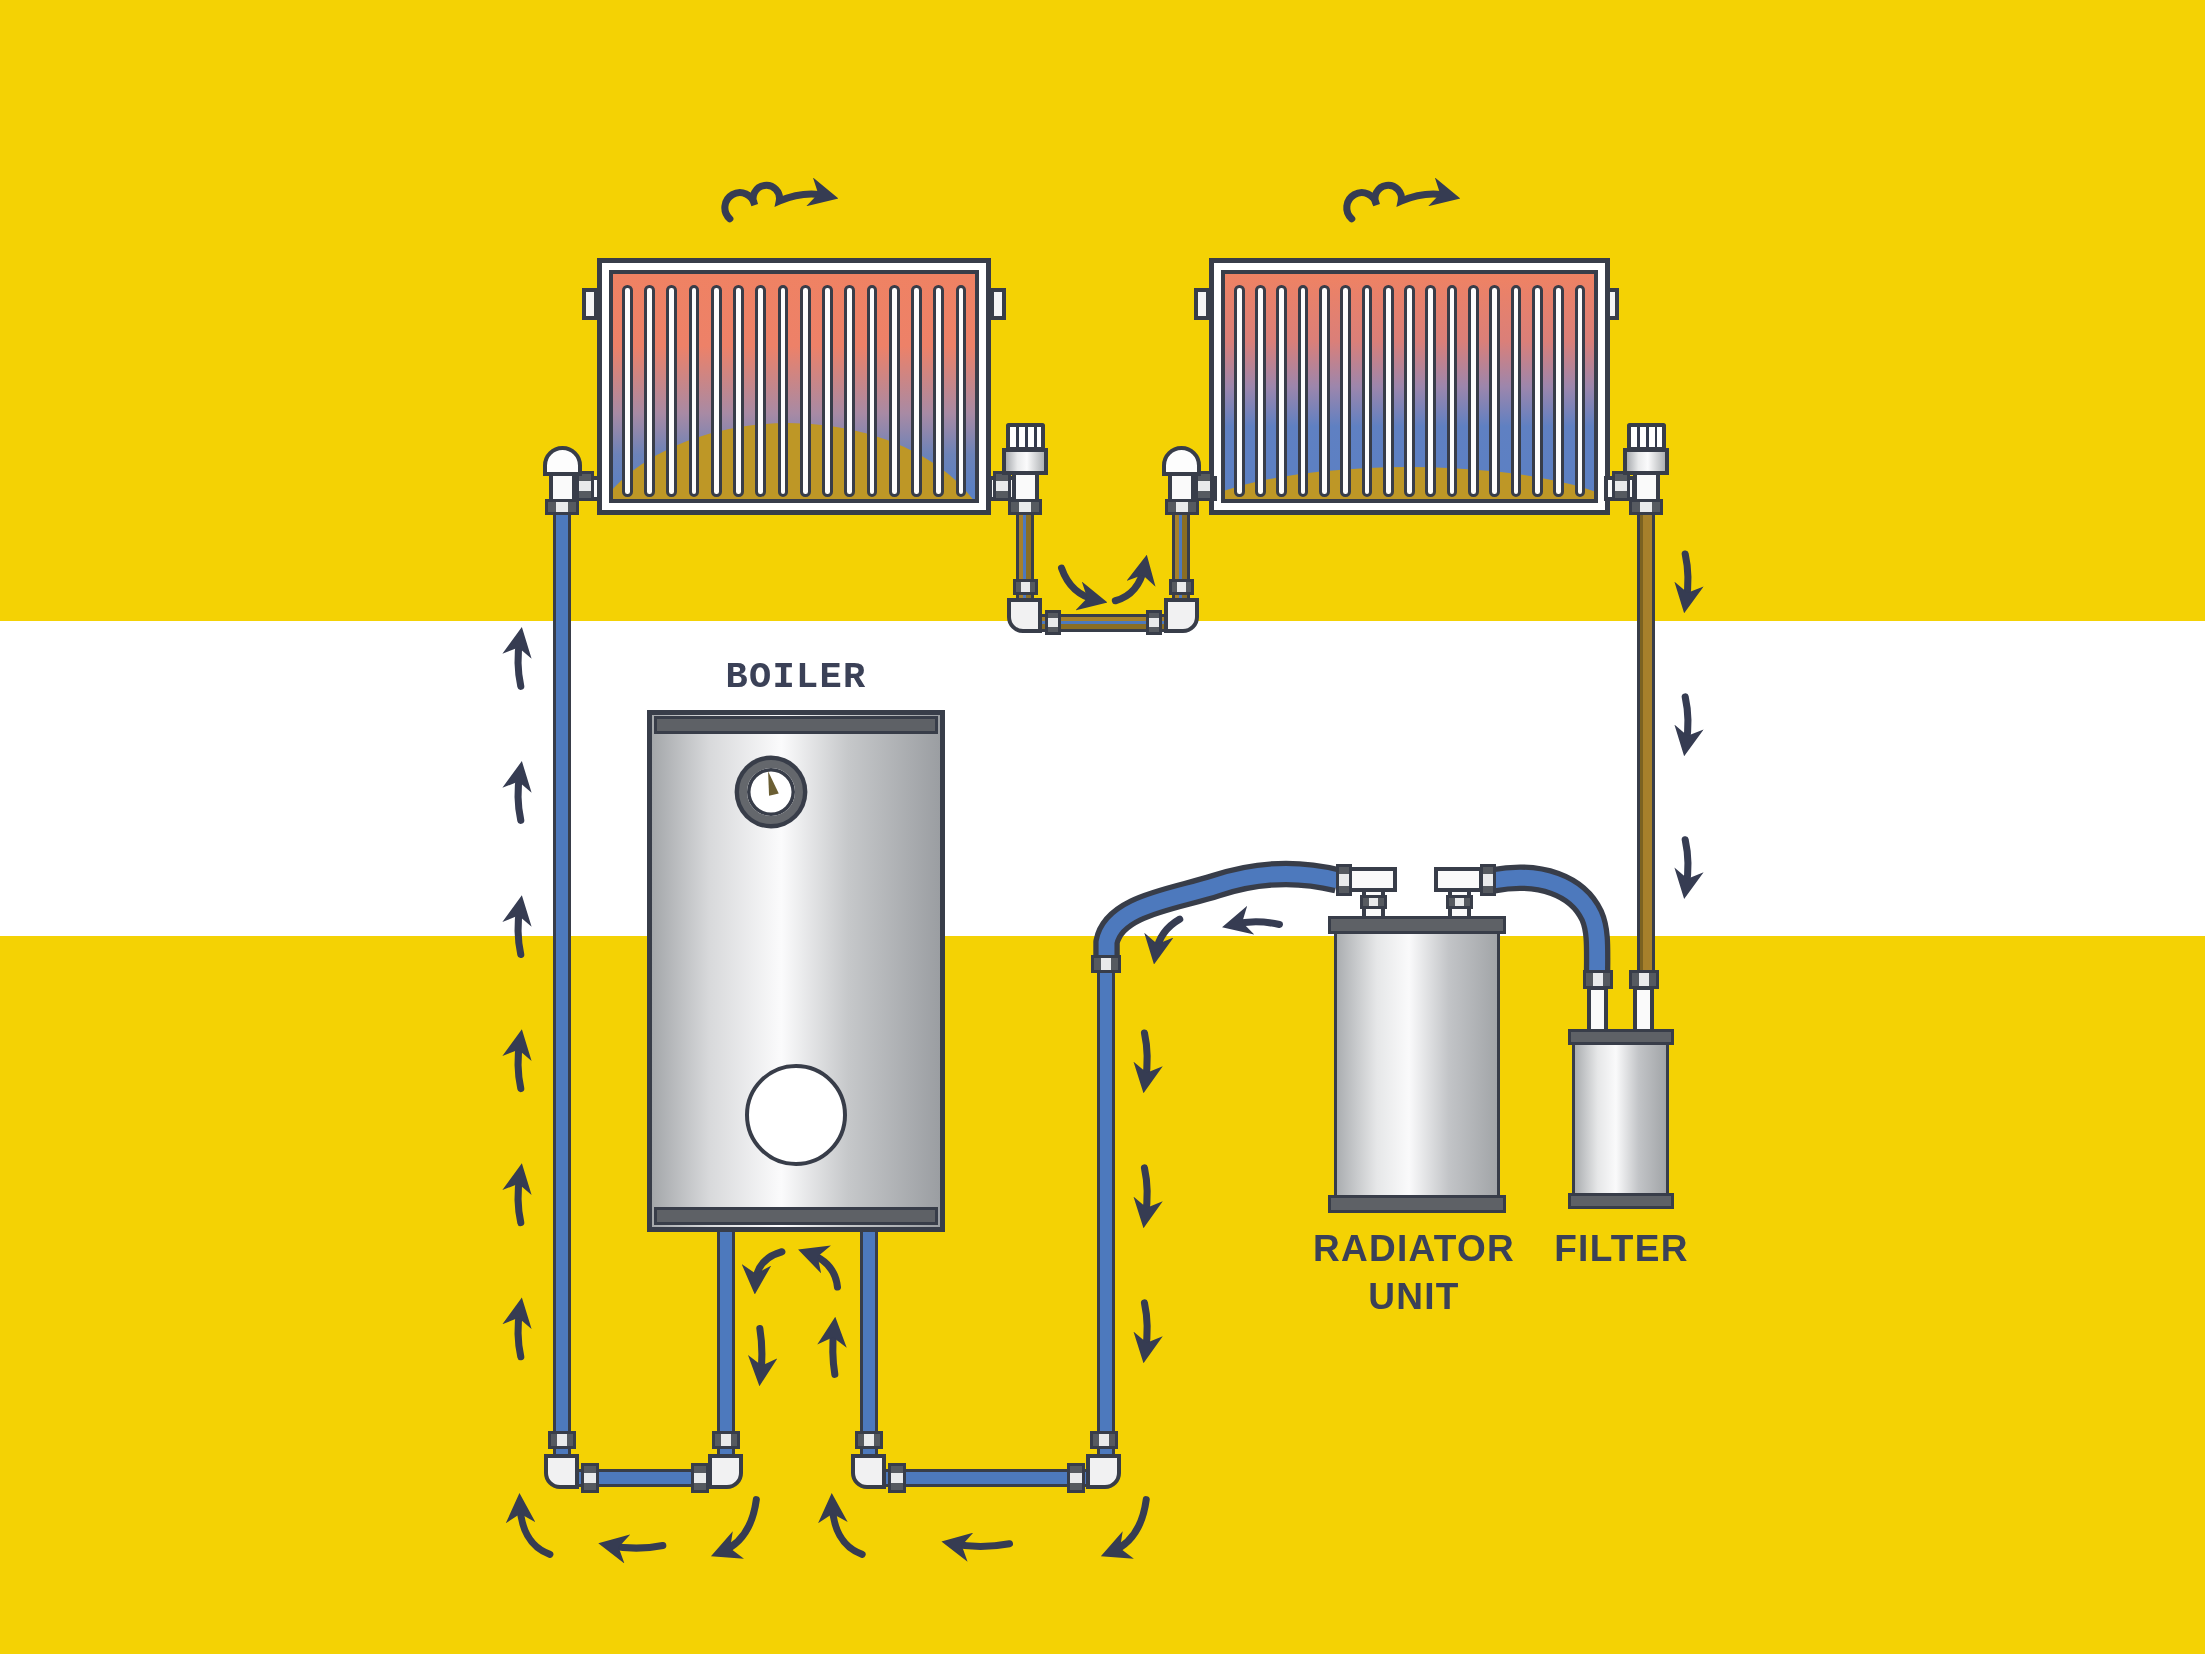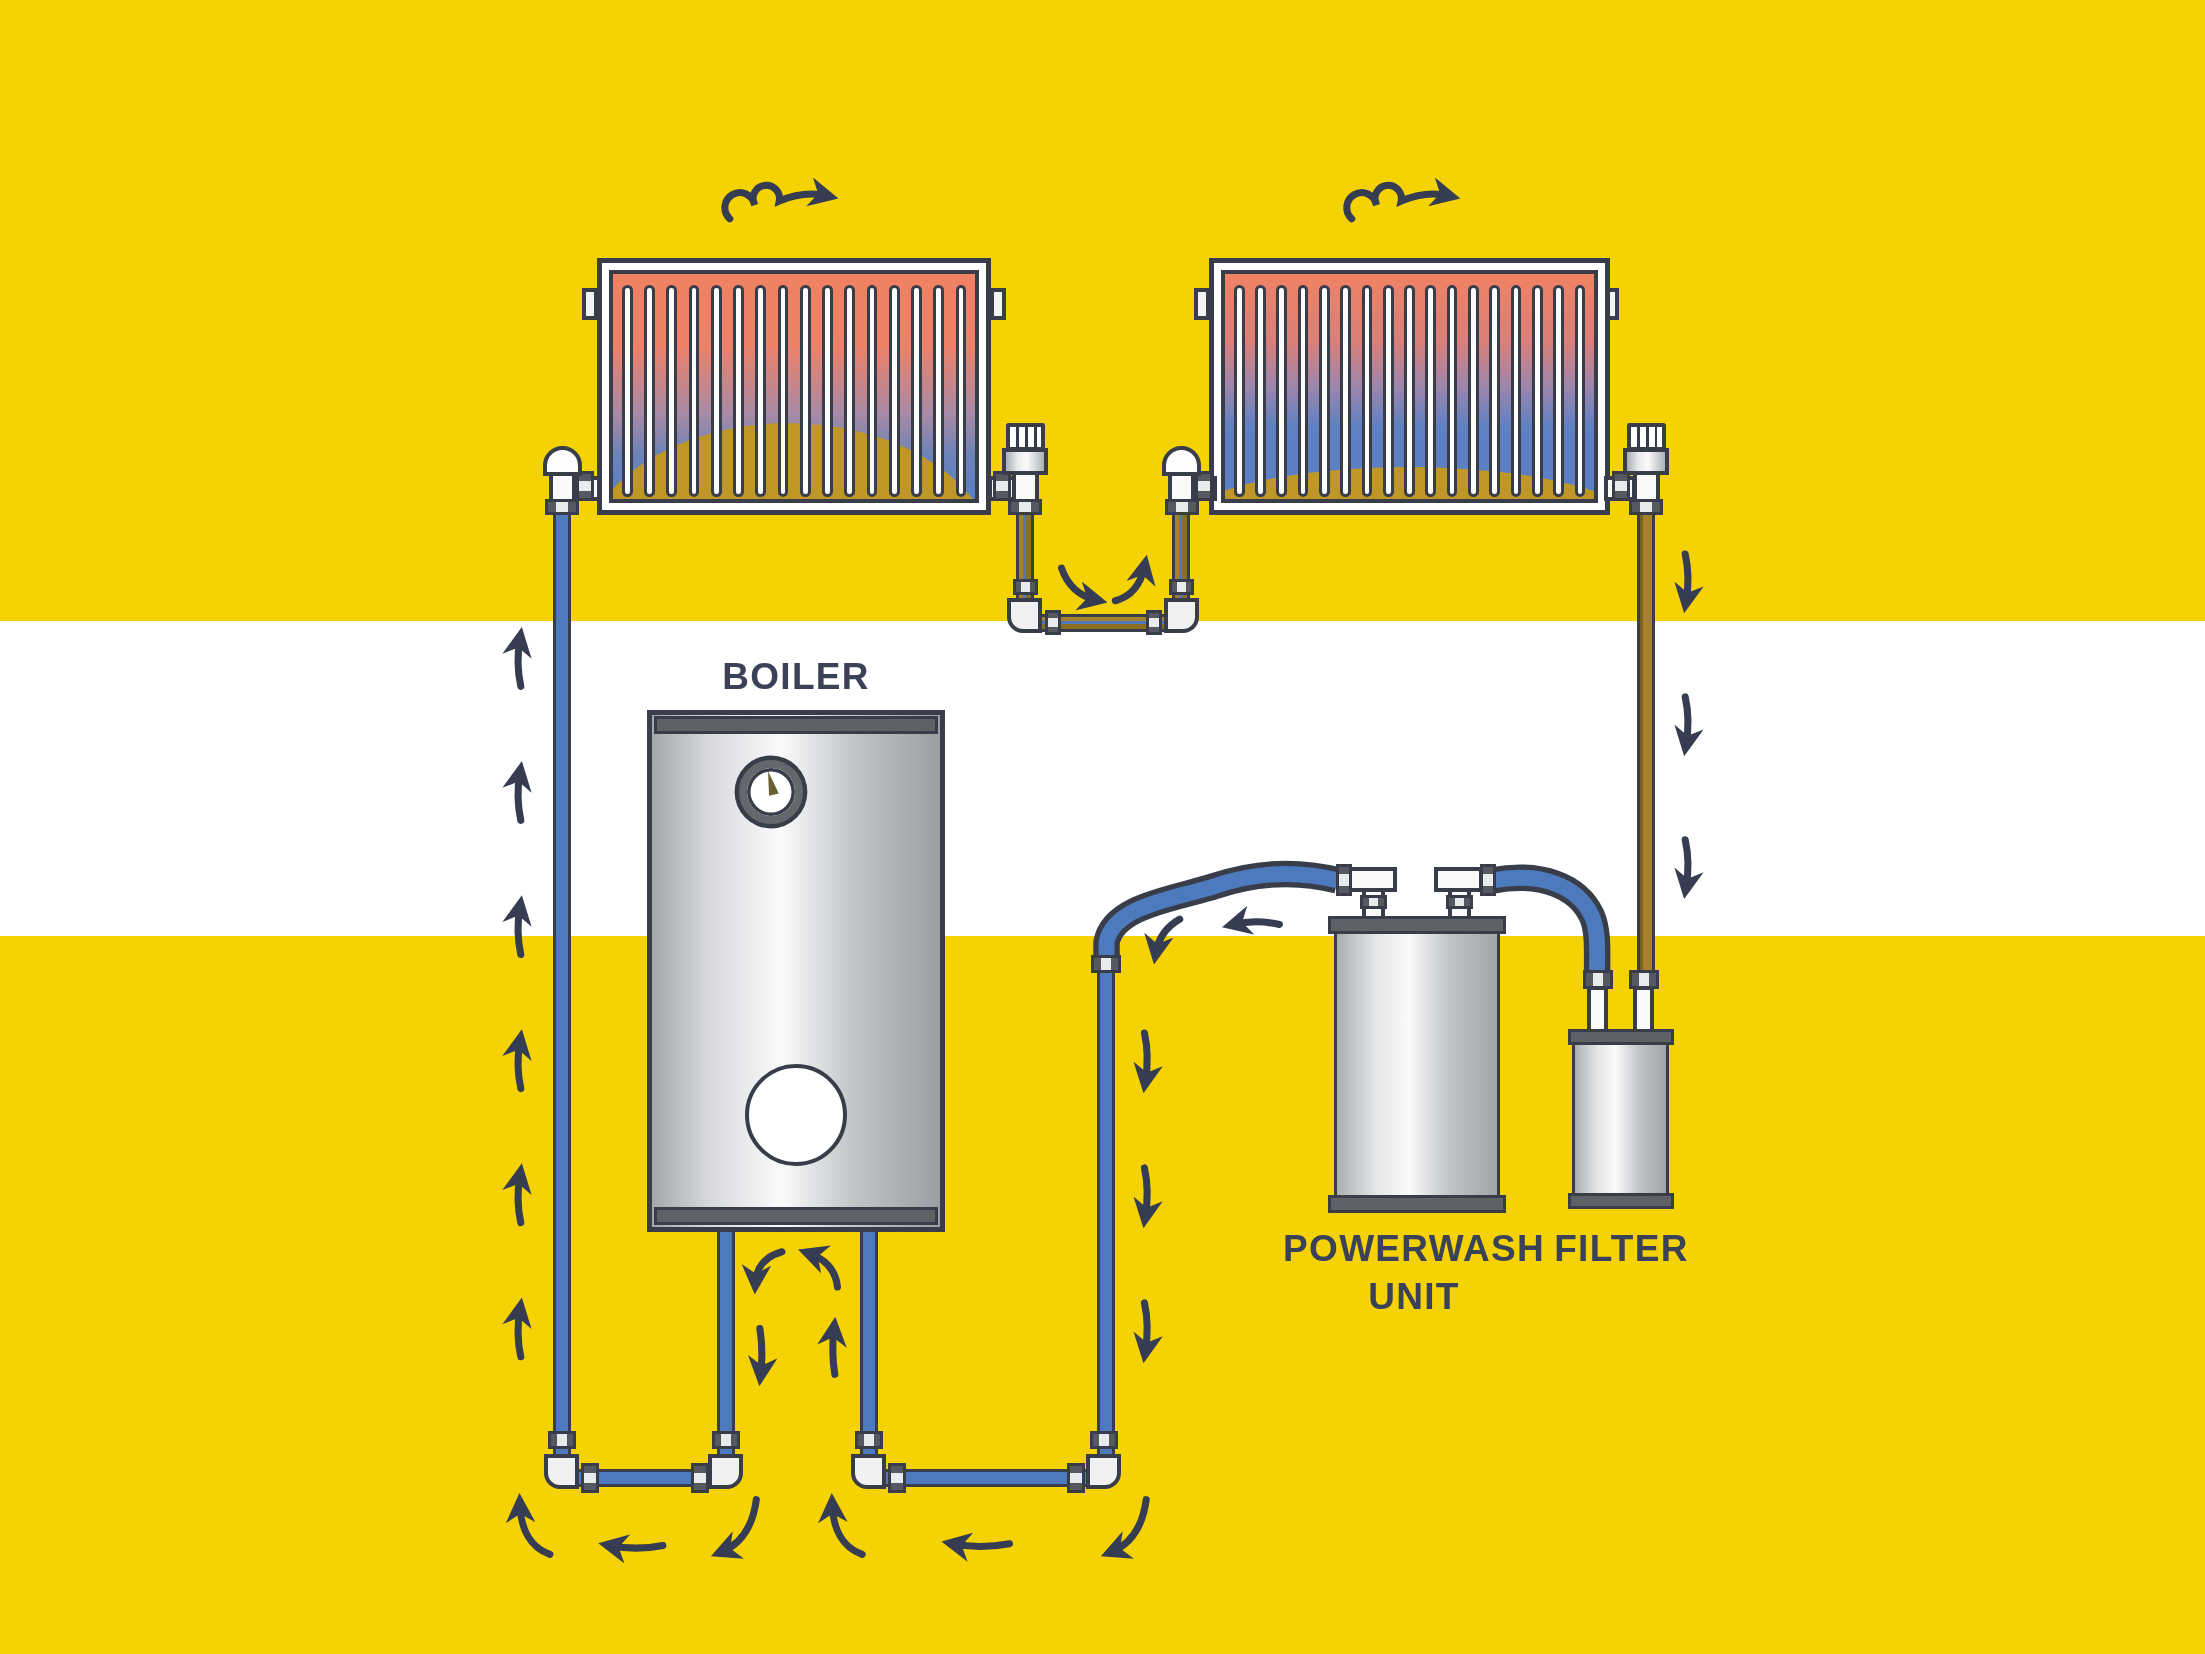--- a/index.html
+++ b/index.html
@@ -198,23 +198,23 @@
   <div class="abs cap" style="left:1328px;top:1195px;width:178px;height:17.6px;"></div>
 
   <div class="abs white-part" style="left:1587px;top:986px;width:21px;height:49px;"></div>
   <div class="abs white-part" style="left:1633px;top:986px;width:21px;height:49px;"></div>
   <div class="abs collar" style="left:1583px;top:970px;width:30px;height:19.4px;"></div>
   <div class="abs collar" style="left:1629px;top:970px;width:30px;height:19.4px;"></div>
   <div class="abs tank" style="left:1572px;top:1041px;width:97px;height:157px;"></div>
   <div class="abs cap" style="left:1568px;top:1029px;width:106px;height:16px;"></div>
   <div class="abs cap" style="left:1568px;top:1193px;width:106px;height:16px;"></div>
 
-  <div class="abs lbl" style="left:647px;top:653px;width:298px;">BOILER</div>
+  <div class="abs lbl" style="left:647px;top:653px;width:298px;font-family:Liberation Mono, monospace;">BOILER</div>
   <div class="abs lbl" style="left:1279px;top:1225px;width:270px;">
-    <div>POWERWASH</div>
+    <div>RADIATOR</div>
     <div>UNIT</div>
   </div>
   <div class="abs lbl" style="left:1551px;top:1225px;width:141px;">FILTER</div>
 
   <svg width="2206" height="1654" viewBox="0 0 2500 1875">
     <defs>
       <marker id="ah" viewBox="0 0 10 10" refX="6" refY="5" markerWidth="4.2" markerHeight="4.2" orient="auto">
         <path d="M0,0 L10,5 L0,10 L3,5 z" fill="#363C52"></path>
       </marker>
     </defs>

